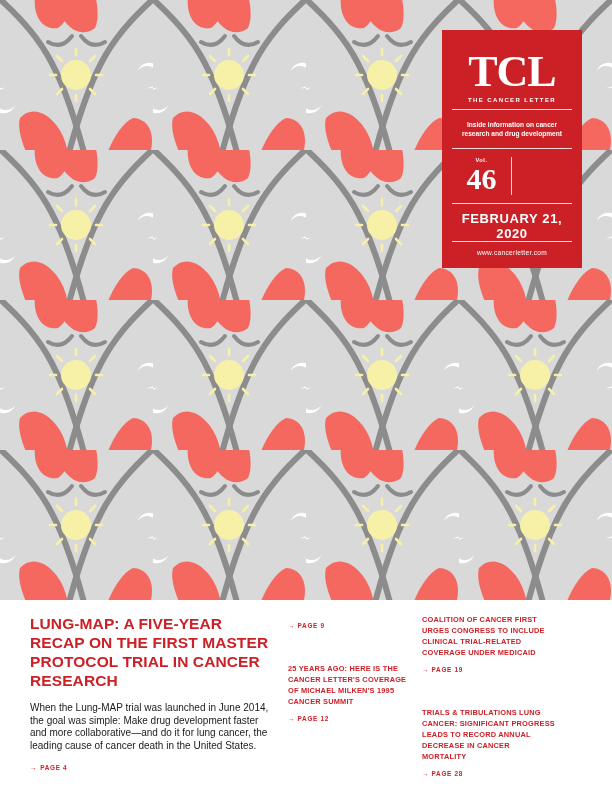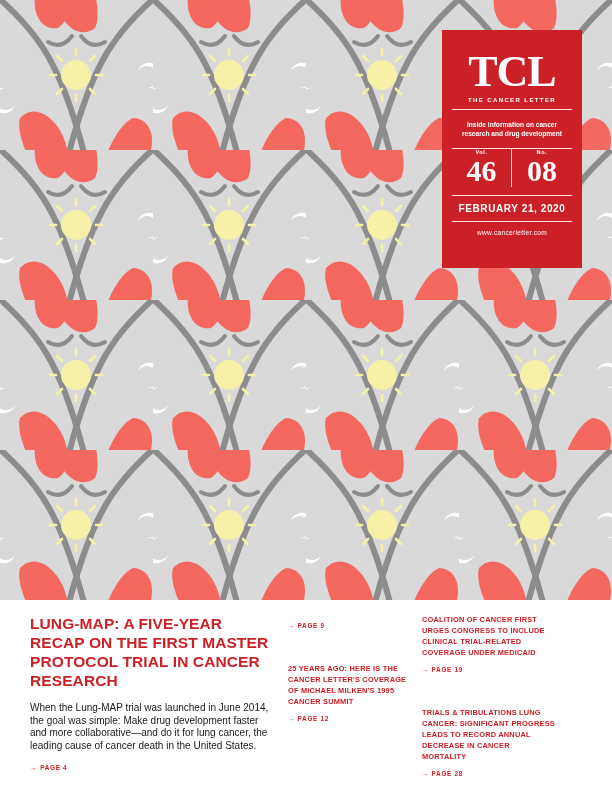--- a/index.html
+++ b/index.html
@@ -71,20 +71,21 @@
     line-height: 9px;
     font-weight: bold;
     margin-top: 10px;
     padding: 0 6px 10px 6px;
     border-bottom: 1px solid rgba(255,255,255,0.85);
   }
   .issue-row {
     display: flex;
     align-items: flex-start;
     justify-content: space-between;
+    margin-top: 8px;
     padding-bottom: 8px;
     border-bottom: 1px solid rgba(255,255,255,0.85);
   }
   .issue-col {
     width: 50%;
     box-sizing: border-box;
   }
   .issue-col.left {
     border-right: 1px solid rgba(255,255,255,0.85);
   }
@@ -96,25 +97,24 @@
     margin-bottom: 0px;
   }
   .issue-num {
     font-family: "Liberation Serif", serif;
     font-size: 30px;
     line-height: 32px;
     font-weight: bold;
     display: block;
   }
   .issue-date {
-    font-size: 10px;
+    font-size: 13px;
     font-weight: bold;
     letter-spacing: 0.6px;
     margin-top: 7px;
-    padding-bottom: 7px;
     border-bottom: 1px solid rgba(255,255,255,0.85);
   }
   .issue-url {
     font-size: 6.6px;
     letter-spacing: 0.3px;
     margin-top: 7px;
   }
 
   
   .bottom {
@@ -268,24 +268,20 @@
   <div class="masthead">
     <div class="tcl-logo">TCL</div>
     <span class="tcl-sub">THE CANCER LETTER</span>
     <div class="tagline">Inside information on cancer research and drug development</div>
 
     <div class="issue-row">
       <div class="issue-col left">
         <span class="issue-lbl">Vol.</span>
         <span class="issue-num">46</span>
       </div>
-      <div class="issue-col">
-        <span class="issue-lbl">No.</span>
-        <span class="issue-num">08</span>
-      </div>
     </div>
 
     <div class="issue-date">FEBRUARY 21, 2020</div>
     <div class="issue-url">www.cancerletter.com</div>
   </div>
 
   <div class="bottom">
     <div class="cols">
 
       <div class="col-lead">

